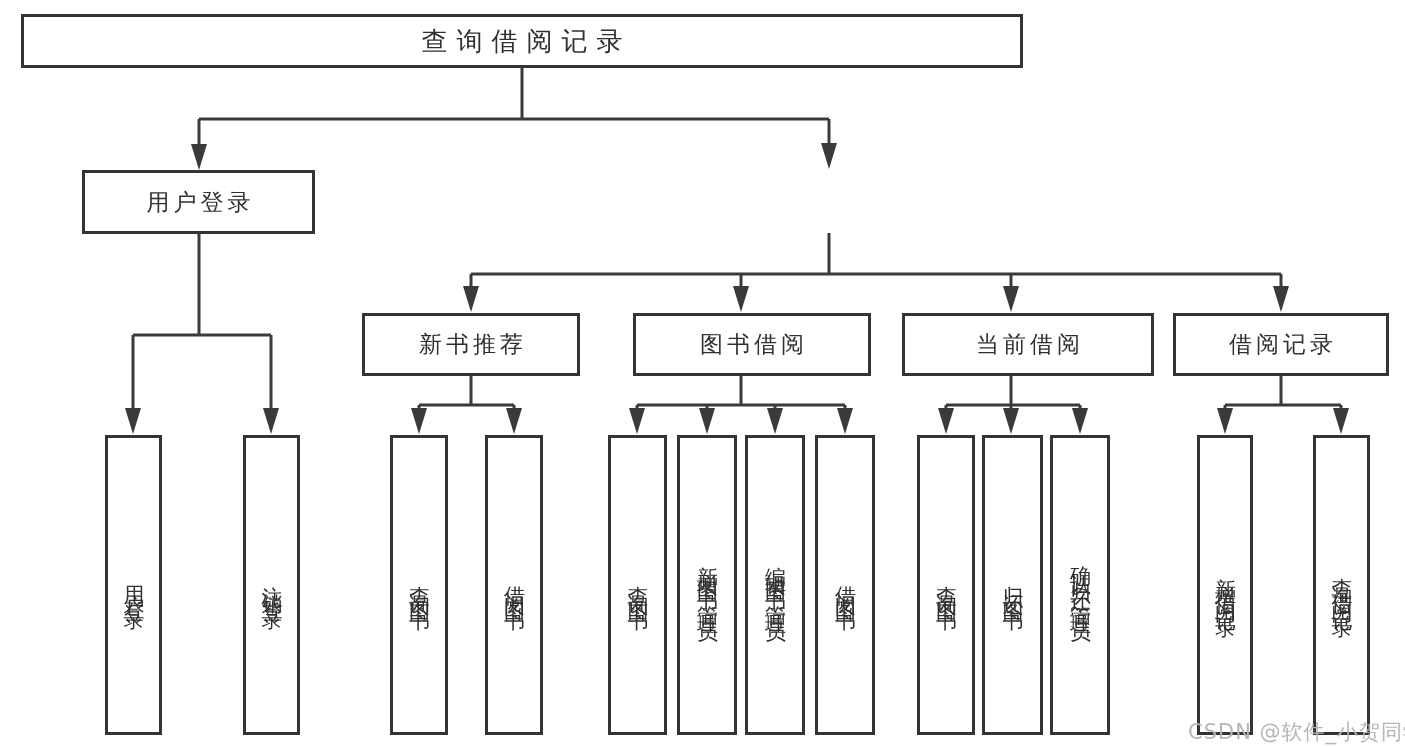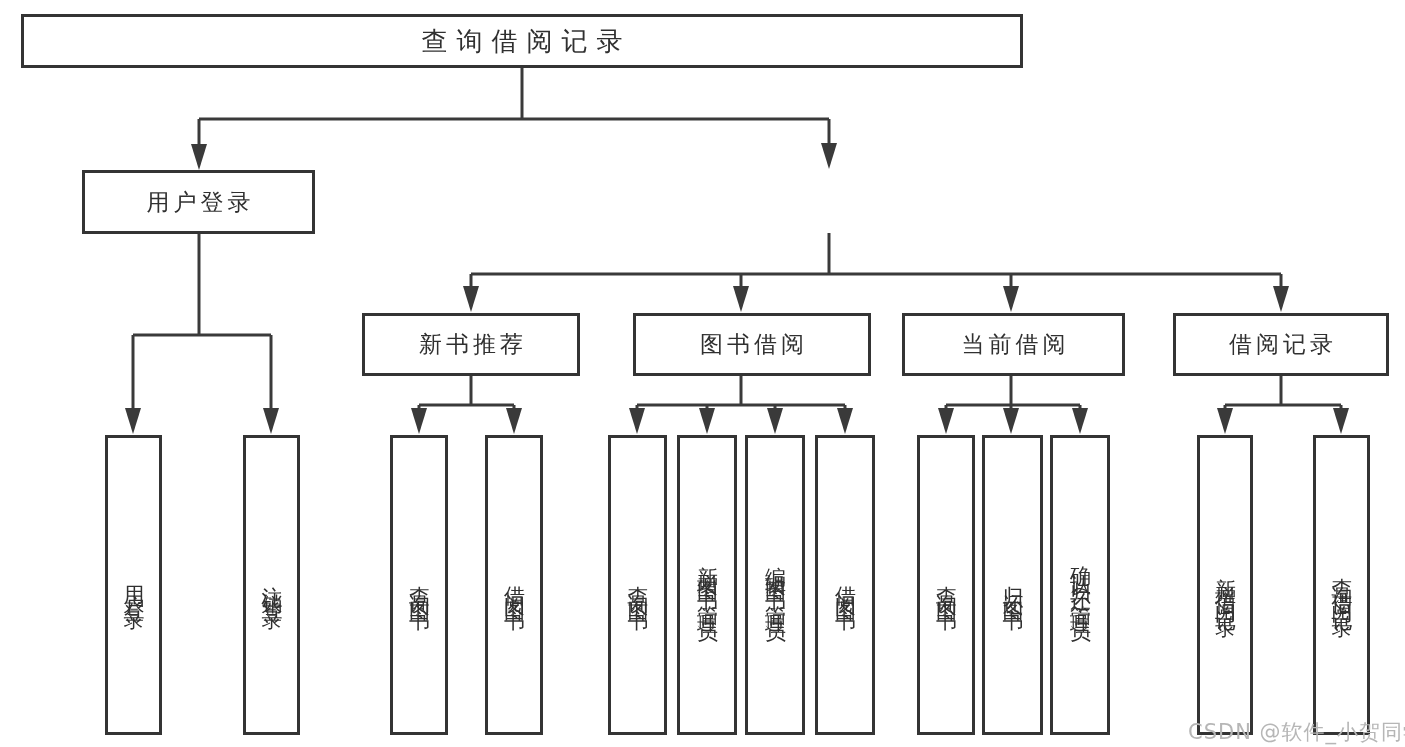--- a/index.html
+++ b/index.html
@@ -155,21 +155,21 @@
   <div class="box h2" style="left:82px; top:170px; width:233px; height:64px;">
     <span>用户登录</span>
   </div>
 
   <div class="box h2" style="left:362px; top:313px; width:218px; height:63px;text-align:center;">
     <span>新书推荐</span>
   </div>
   <div class="box h2" style="left:633px; top:313px; width:238px; height:63px;">
     <span>图书借阅</span>
   </div>
-  <div class="box h2" style="left:902px; top:313px; width:223px; height:63px;">
+  <div class="box h2" style="left:902px; top:313px; width:252px; height:63px;">
     <span>当前借阅</span>
   </div>
   <div class="box h2" style="left:1173px; top:313px; width:216px; height:63px;">
     <span>借阅记录</span>
   </div>
 
   <div class="box leaf" style="left:105px; top:435px; width:57px; height:300px;">
     <span>用户登录</span>
   </div>
   <div class="box leaf" style="left:243px; top:435px; width:57px; height:300px;">

